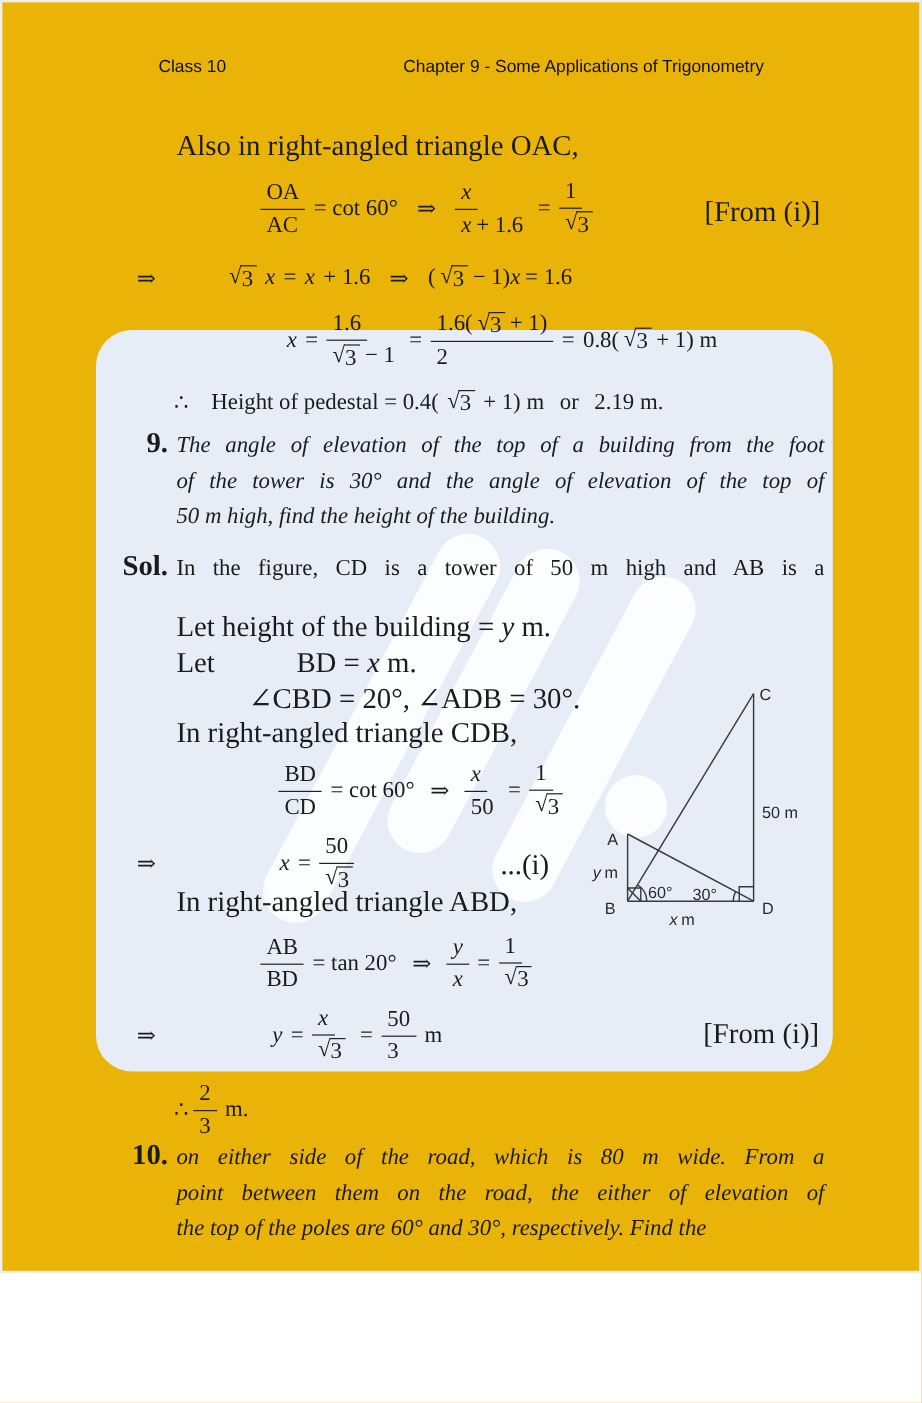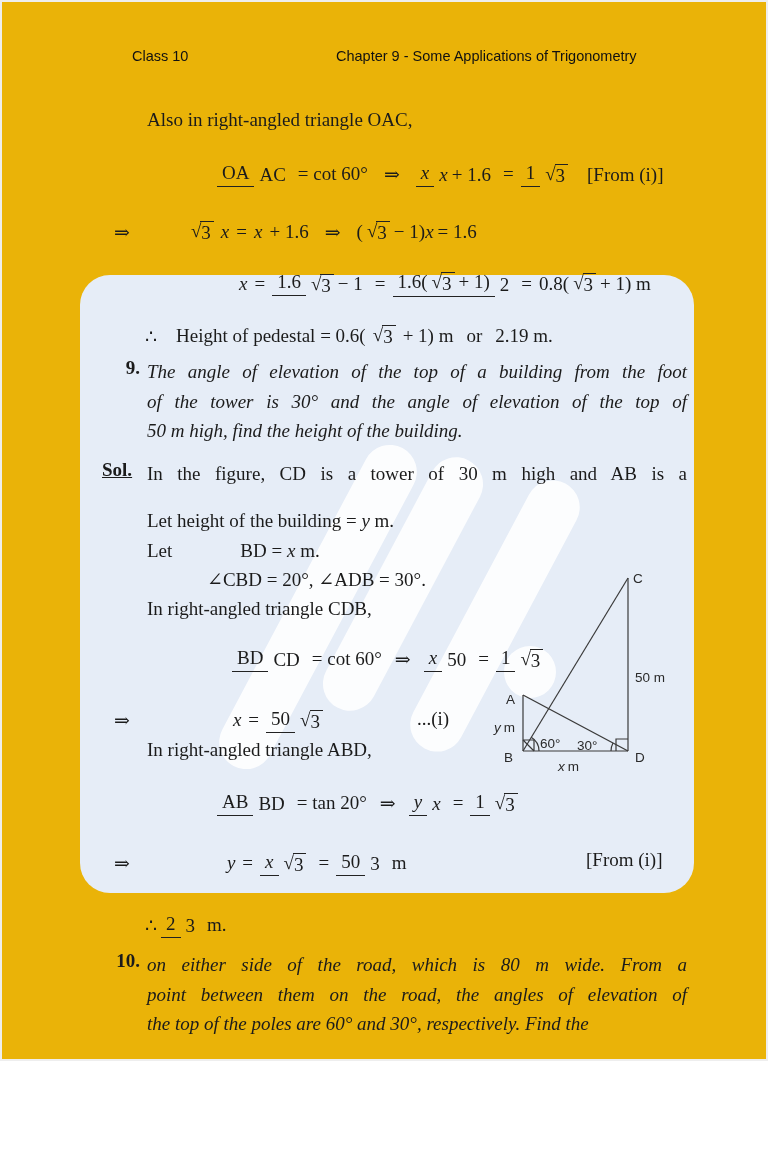--- a/index.html
+++ b/index.html
@@ -1,32 +1,32 @@
 <!DOCTYPE html>
 <html><head>
 <meta charset="utf-8">
 <style>
   html,body{margin:0;padding:0;background:#fff;}
   .page{position:relative;width:768px;height:1061px;background:#eab308;overflow:hidden;
         font-family:"Liberation Serif","DejaVu Serif",serif;color:#1b1b1b;
         border:2px solid #eeeeee;box-sizing:border-box;}
   .sans{font-family:"Liberation Sans","DejaVu Sans",sans-serif;}
-  .txt{position:absolute;font-size:19px;z-index:3;white-space:nowrap;}
+  .txt{position:absolute;font-size:24px;z-index:3;white-space:nowrap;}
   .row{position:absolute;display:flex;align-items:center;gap:7px;font-size:19px;z-index:3;white-space:nowrap;}
   .para{position:absolute;font-size:19px;line-height:29.5px;z-index:3;width:540px;}
   .jl{text-align:justify;text-align-last:justify;}
   .it{font-style:italic;}
   .b{font-weight:bold;}
   .qi{font-style:italic;}
   .hl-box{position:absolute;left:78px;top:273px;width:614px;height:618px;border-radius:30px;
           z-index:0;}
   .wm{position:absolute;z-index:1;background:rgba(255,255,255,0.88);}
   .stripe{width:54px;border-radius:28px;transform:rotate(28deg);}
   .circle{border-radius:50%;}
-  .frac{display:inline-flex;flex-direction:row;align-items:center;}
+  .frac{display:inline-flex;flex-direction:column;align-items:flex-start;}
   .frac .num{display:inline-flex;align-items:baseline;justify-content:center;
              padding:0 5px 2px;border-bottom:1.5px solid #222;}
   .frac .den{display:inline-flex;align-items:baseline;justify-content:center;padding:2px 5px 0;}
   .frac .num>span+span,.frac .den>span+span{margin-left:4px;}
   .sqrt{display:inline-flex;align-items:flex-start;white-space:nowrap;}
   .sqrt .sign{line-height:1.05;margin-right:-1px;}
   .sqrt .rad{display:inline-block;border-top:1.5px solid #222;line-height:1.12;padding:0 3px 0 1px;}
   .hug{display:inline-flex;align-items:center;gap:4px;}
   .nogap{display:inline-flex;align-items:baseline;gap:0;}
   .header-item{position:absolute;font-size:14.5px;color:#111;z-index:3;white-space:nowrap;}
@@ -145,40 +145,40 @@
       <span class="sqrt">
           <span class="sign">√</span>
           <span class="rad">3</span>
         </span>
       <span>+ 1) m</span>
     </span>
   </div>
 
   <div class="row" style="left:143px;top:318px;height:32px;">
     <span>∴</span>
-    <span style="margin-left:12px;">Height of pedestal = 0.6(</span>
+    <span style="margin-left:12px;">Height of pedestal = 0.4(</span>
     <span class="sqrt">
         <span class="sign">√</span>
         <span class="rad">3</span>
       </span>
     <span>+ 1) m</span>
     <span style="margin:0 6px;">or</span>
     <span>2.19 m.</span>
   </div>
 
   <div class="txt b" style="left:112px;top:355px;width:26px;text-align:right;">9.</div>
   <div class="para qi" style="left:145px;top:355px;">
     <div class="jl">The angle of elevation of the top of a building from the foot</div>
     <div class="jl">of the tower is 30° and the angle of elevation of the top of</div>
     <div>50 m high, find the height of the building.</div>
   </div>
 
-  <div class="txt b" style="left:100px;top:457px;text-decoration:underline;">Sol.</div>
+  <div class="txt b" style="left:100px;top:457px;">Sol.</div>
   <div class="para" style="left:145px;top:457px;line-height:30px;">
-    <div class="jl">In the figure, CD is a tower of 30 m high and AB is a</div>
+    <div class="jl">In the figure, CD is a tower of 50 m high and AB is a</div>
   </div>
 
   <div class="txt" style="left:145px;top:508px;"><span>Let height of the building = </span><span class="it">y</span><span> m.</span></div>
 
   <div class="txt" style="left:145px;top:538px;"><span>Let</span><span style="display:inline-block;width:68px;"></span><span>BD = </span><span class="it">x</span><span> m.</span></div>
 
   <div class="txt" style="left:205px;top:566px;">∠CBD = 20°, ∠ADB = 30°.</div>
   <div class="txt" style="left:145px;top:596px;">In right-angled triangle CDB,</div>
 
   <div class="row" style="left:230px;top:627px;height:60px;">
@@ -304,21 +304,21 @@
       <span class="den">
           <span>3</span>
         </span>
     </span>
     <span>m.</span>
   </div>
 
   <div class="txt b" style="left:104px;top:948px;width:34px;text-align:right;">10.</div>
   <div class="para qi" style="left:145px;top:948px;">
     <div class="jl">on either side of the road, which is 80 m wide. From a</div>
-    <div class="jl">point between them on the road, the angles of elevation of</div>
+    <div class="jl">point between them on the road, the either of elevation of</div>
     <div>the top of the poles are 60° and 30°, respectively. Find the</div>
   </div>
 
   <svg style="position:absolute;left:488px;top:556px;z-index:2;" width="205" height="226" viewBox="0 0 205 226">
     <g stroke="#3a3a3a" stroke-width="1.2" fill="none">
       <line x1="33" y1="193" x2="138" y2="193"></line>
       <line x1="138" y1="193" x2="138" y2="20"></line>
       <line x1="33" y1="193" x2="138" y2="20"></line>
       <line x1="33" y1="193" x2="33" y2="137"></line>
       <line x1="33" y1="137" x2="138" y2="193"></line>

